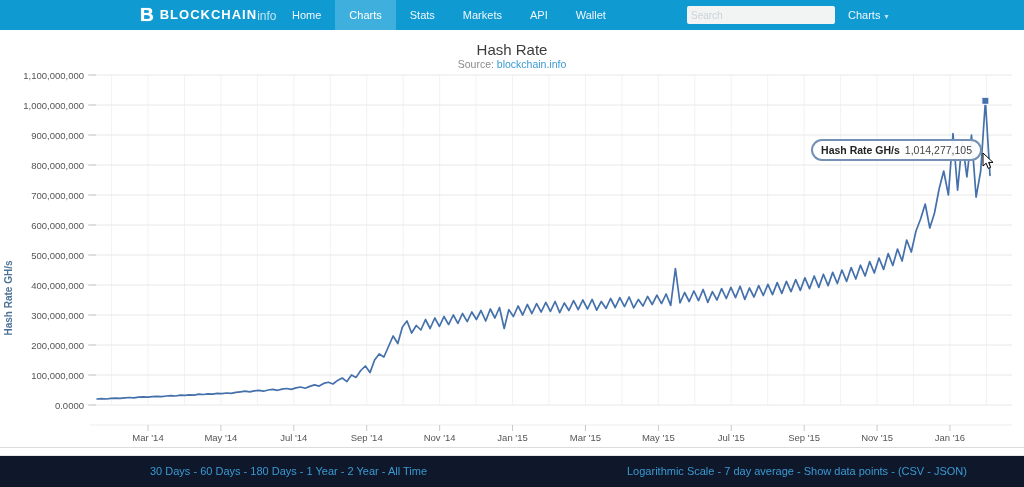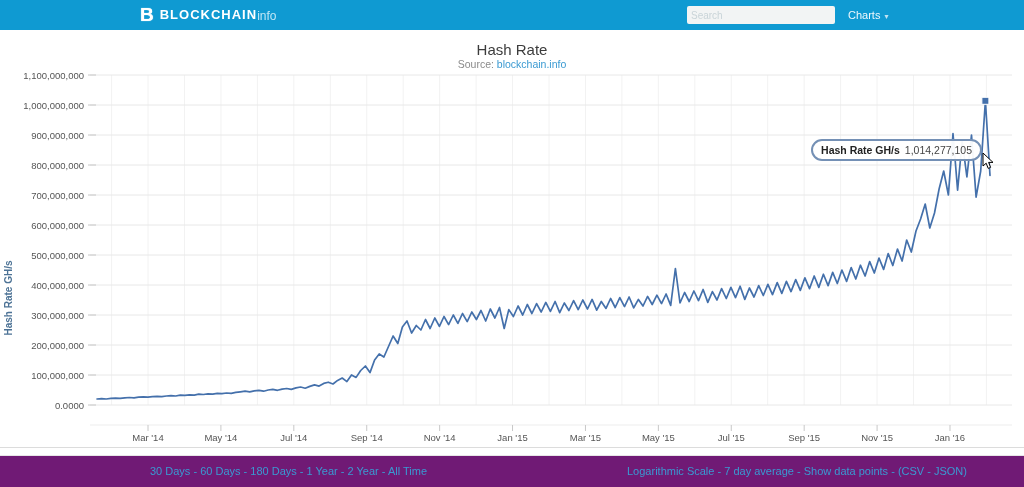--- a/index.html
+++ b/index.html
@@ -38,21 +38,21 @@
   #ylabel { position:absolute; left:-36px; top:232px; width:90px; height:12px; text-align:center;
     font-size:10px; font-weight:bold; color:#4d7396; transform:rotate(-90deg); }
   #tooltip { position:absolute; right:42px; top:79px; background:rgba(255,255,255,.95);
     border:2px solid #7490b5; border-radius:11px; padding:3px 8px; font-size:10.5px; white-space:nowrap; }
   #tooltip .tl { font-weight:bold; color:#222; }
   #tooltip .tv { color:#444; margin-left:5px; }
   #cursor { position:absolute; left:982px; top:93px; }
 
   
   #bottom-rule { position:absolute; left:0; top:447px; width:1024px; height:1px; background:#dcdcdc; }
-  #footer { position:absolute; left:0; top:455px; width:1024px; height:32px; background:#701a75;
+  #footer { position:absolute; left:0; top:455px; width:1024px; height:32px; background:#0f172a;
     border-top:1px solid #e7e7e7; font-size:11px; }
   #footer a { color:#3a9ad2; text-decoration:none; cursor:pointer; }
   #footer .sep, #footer .paren { color:#3a9ad2; }
   #footer-left { position:absolute; left:150px; top:9px; }
   #footer-right { position:absolute; left:627px; top:9px; }
 
   svg text { font-family:"Liberation Sans", sans-serif; }
 </style>
 </head>
 <body>
@@ -60,20 +60,28 @@
 <div id="stage">
 
   <div id="topbar">
     <div id="brand">
       <span class="bmark">B</span>
       <span class="wordwrap">
         <span class="word">BLOCKCHAIN</span>
         <span class="sub">info</span>
       </span>
     </div>
+    <nav id="mainnav">
+      <a>Home</a>
+      <a class="active">Charts</a>
+      <a>Stats</a>
+      <a>Markets</a>
+      <a>API</a>
+      <a>Wallet</a>
+    </nav>
     <input id="searchbox" placeholder="Search" style="">
     <div id="lang">
       <span>Charts</span><span class="caret">▾</span>
     </div>
   </div>
 
   <div id="page-title">Hash Rate</div>
   <div id="page-source">
     <span>Source: </span><a>blockchain.info</a>
   </div>

